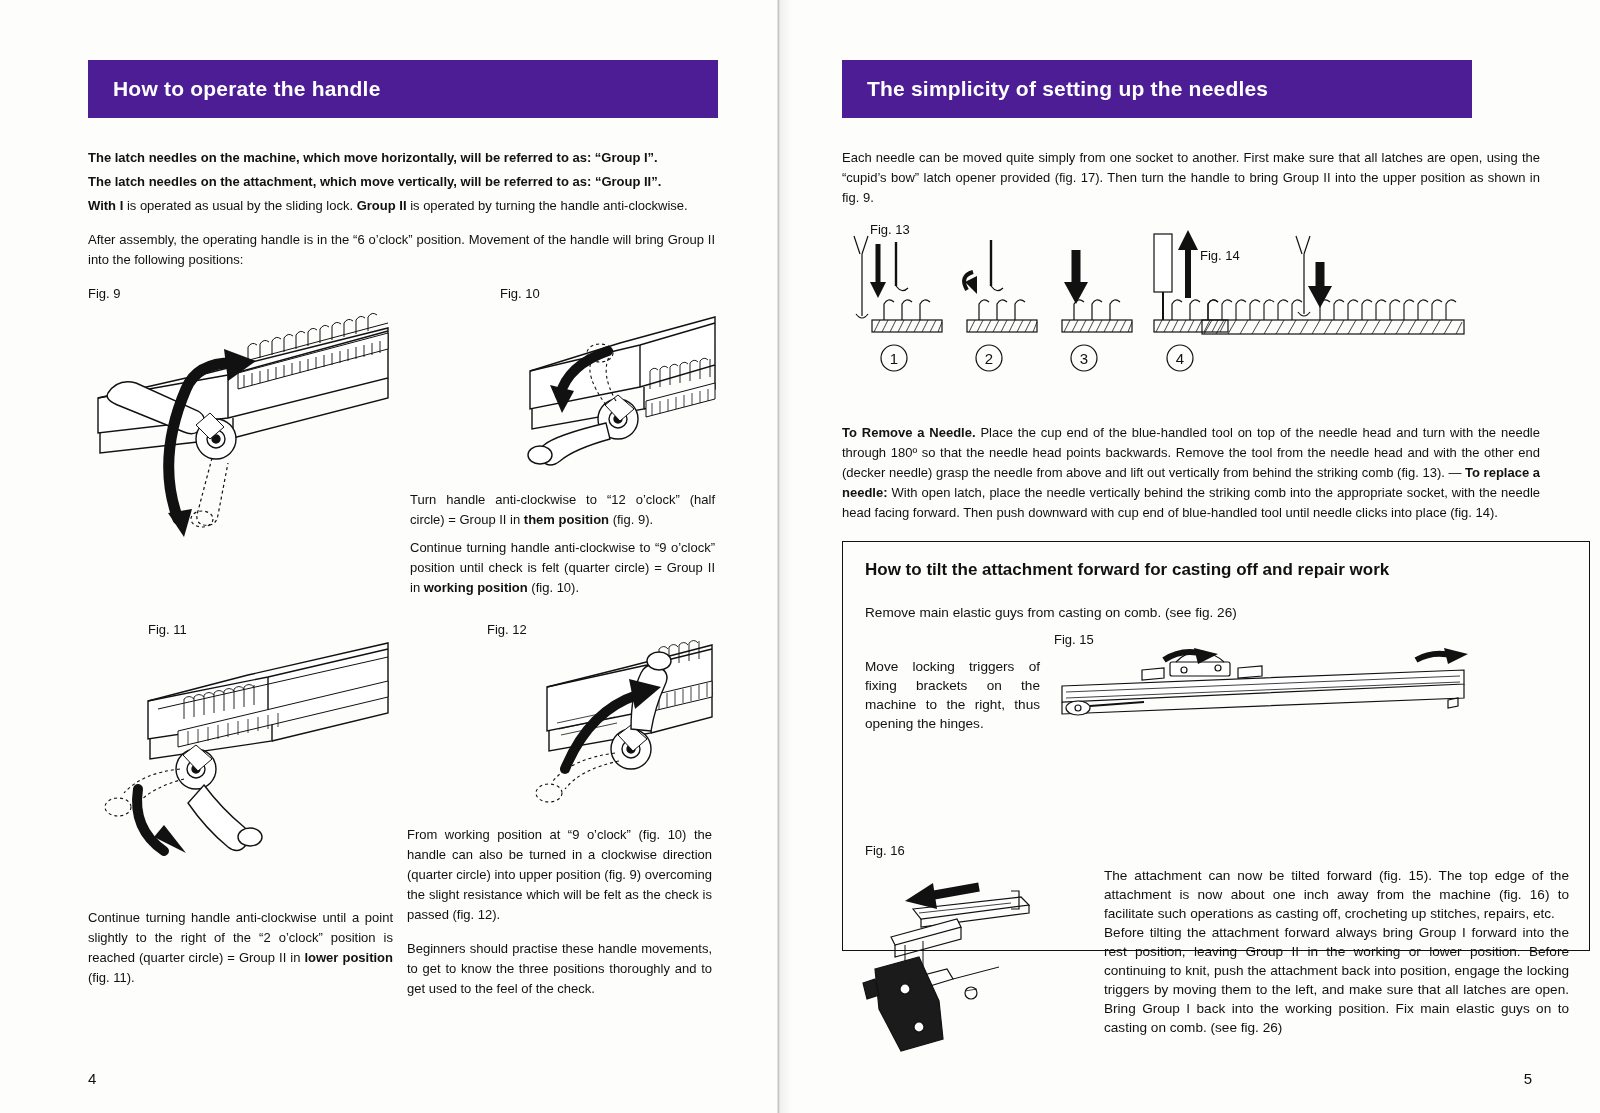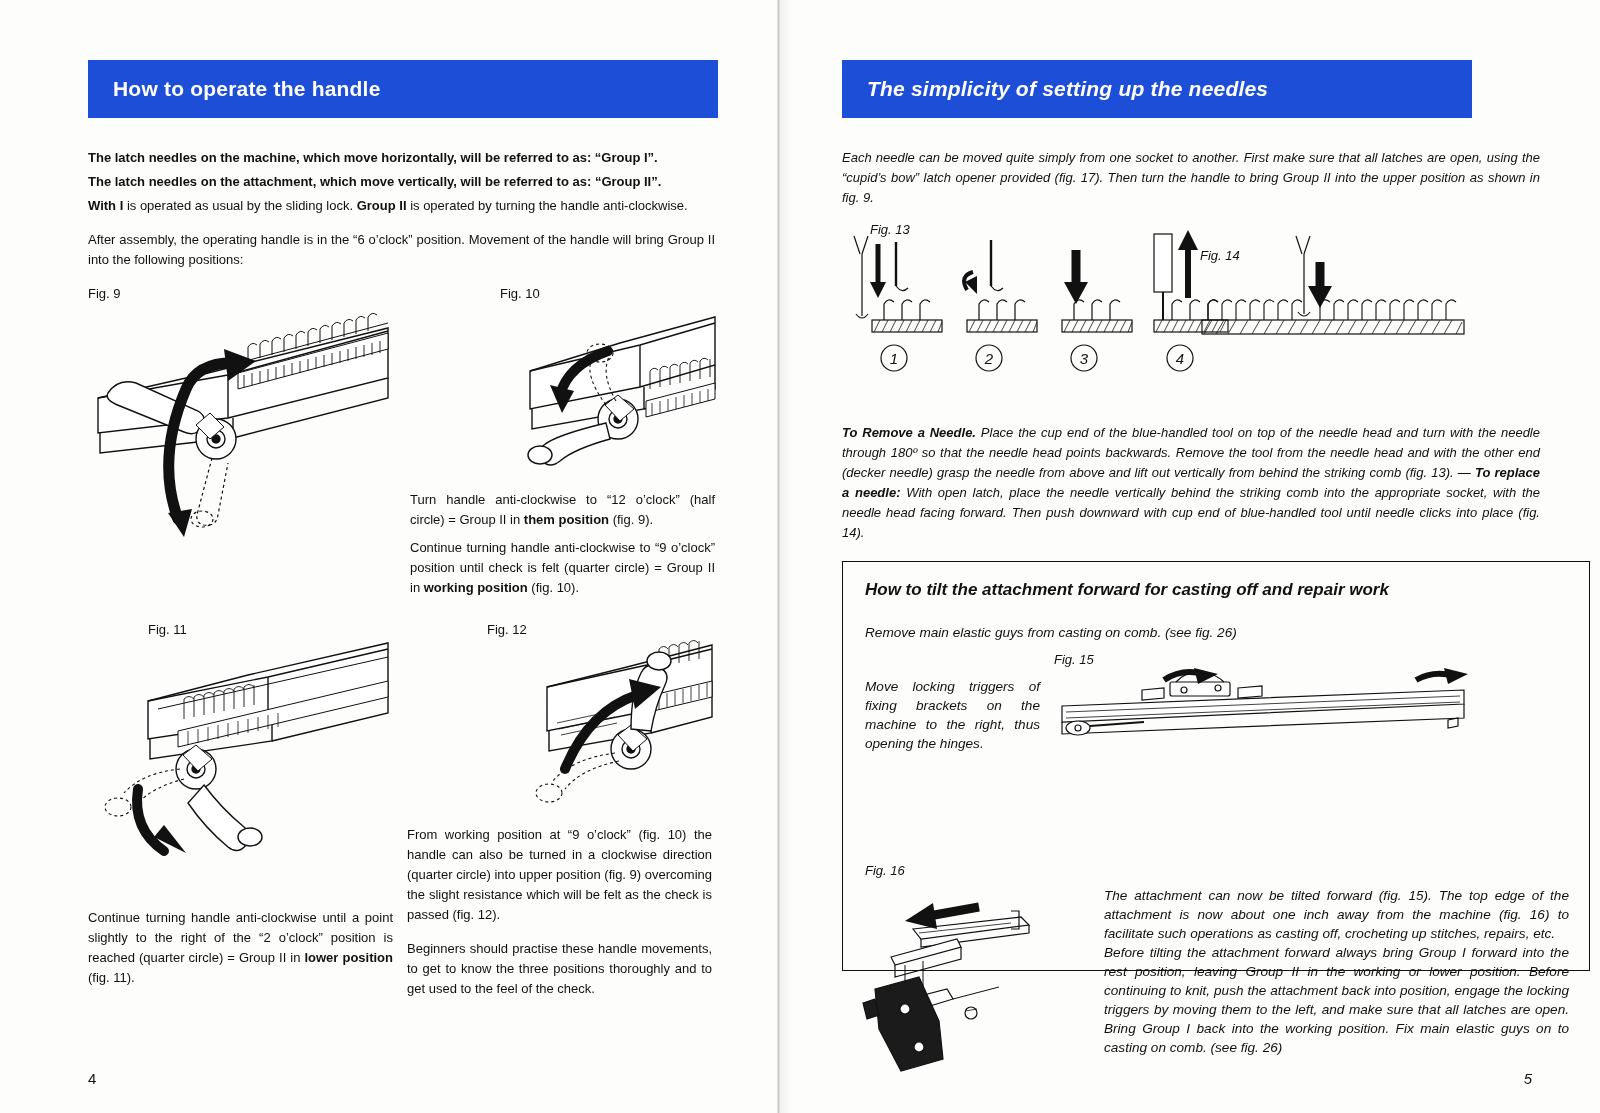--- a/index.html
+++ b/index.html
@@ -7,32 +7,32 @@
     width:1600px;height:1113px;
     background:#fdfdfb;
     font-family:"Liberation Sans", sans-serif;
     color:#111;
     overflow:hidden;
     position:relative;
   }
   .spread{position:absolute;inset:0;display:flex;}
   .page{position:relative;height:100%;box-sizing:border-box;}
   .page-left{width:800px;padding:60px 85px 0 88px;}
-  .page-right{width:800px;padding:60px 60px 1px 42px;font-style:italic;}
+  .page-right{width:800px;padding:60px 60px 1px 42px;}
   .gutter{
     position:absolute;left:777px;top:0;width:3px;height:1113px;
     background:linear-gradient(to right,rgba(0,0,0,0.06),rgba(0,0,0,0.22),rgba(0,0,0,0.06));
   }
   .gutter:after{
     content:"";position:absolute;left:3px;top:0;width:12px;height:1113px;
     background:linear-gradient(to right,rgba(0,0,0,0.05),rgba(0,0,0,0));
   }
 
   .banner{
-    background:#1d4ed8;color:#fff;
+    background:#4c1d95;color:#fff;
     font-size:21px;font-weight:bold;
     letter-spacing:0.2px;
     padding:16px 0 18px 25px;
     box-sizing:border-box;
   }
   .banner-left{width:630px;height:58px;line-height:26px;}
   .banner-right{width:630px;height:58px;line-height:26px;}
 
   p{margin:0 0 10px 0;font-size:13px;line-height:20px;text-align:justify;}
   .tight{margin-bottom:4px;}

